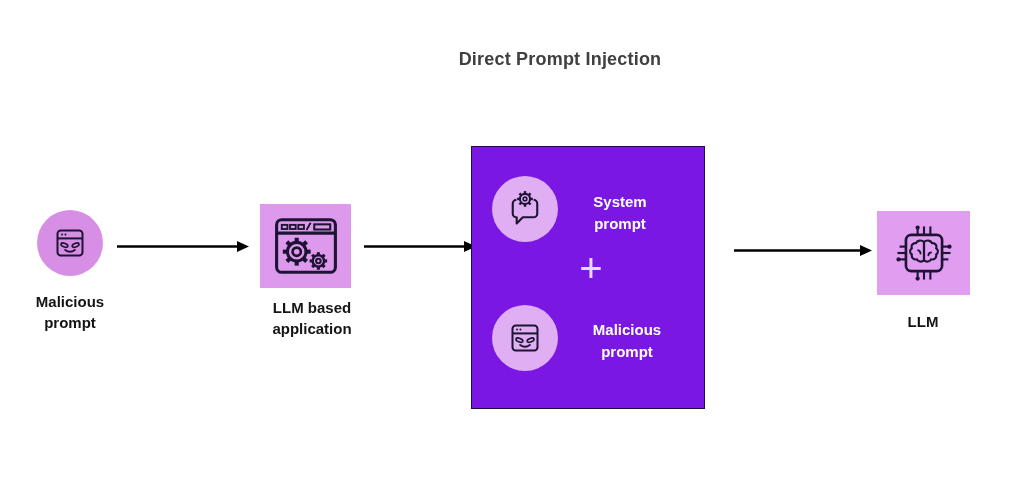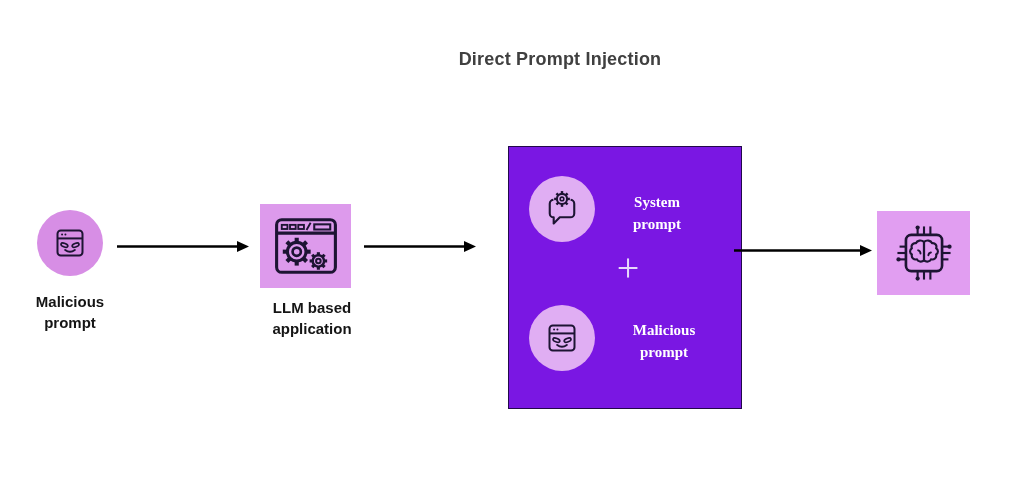--- a/index.html
+++ b/index.html
@@ -27,22 +27,22 @@
     position:absolute;border-radius:50%;
     background:#d78ee5;
     display:flex;align-items:center;justify-content:center;
   }
   .square-node{
     position:absolute;
     background:#dd9aec;
     display:flex;align-items:center;justify-content:center;
   }
   .big-box{
-    position:absolute;left:508px;top:146px;width:234px;height:263px;
-    background:#7a17e3;border:1.5px solid #22094a;box-sizing:border-box;font-family:Liberation Serif, serif;
+    position:absolute;left:471px;top:146px;width:234px;height:263px;
+    background:#7a17e3;border:1.5px solid #22094a;box-sizing:border-box;
   }
   .inner-circle{
     position:absolute;width:66px;height:66px;border-radius:50%;
     background:#e0aef3;
     display:flex;align-items:center;justify-content:center;
   }
   .box-label{
     position:absolute;text-align:center;
     font-size:15px;font-weight:700;color:#ffffff;line-height:22px;
   }
@@ -195,14 +195,15 @@
   <svg class="arrow" style="left:734px;top:244px;" width="138" height="13">
     <line x1="0" y1="6.5" x2="127" y2="6.5" stroke="#000000" stroke-width="2.4"></line>
     <polygon points="126,1 138,6.5 126,12" fill="#000000"></polygon>
   </svg>
 
   <div class="square-node" style="left:877px;top:211px;width:93px;height:84px;background:#e19ef1;">
     <svg width="68" height="68" viewBox="0 0 64 64">
         <use href="#sym-chip"></use>
       </svg>
   </div>
+  <div class="node-label" style="left:873px;top:311px;width:100px;">LLM</div>
 
 </div>
 
 </body></html>

